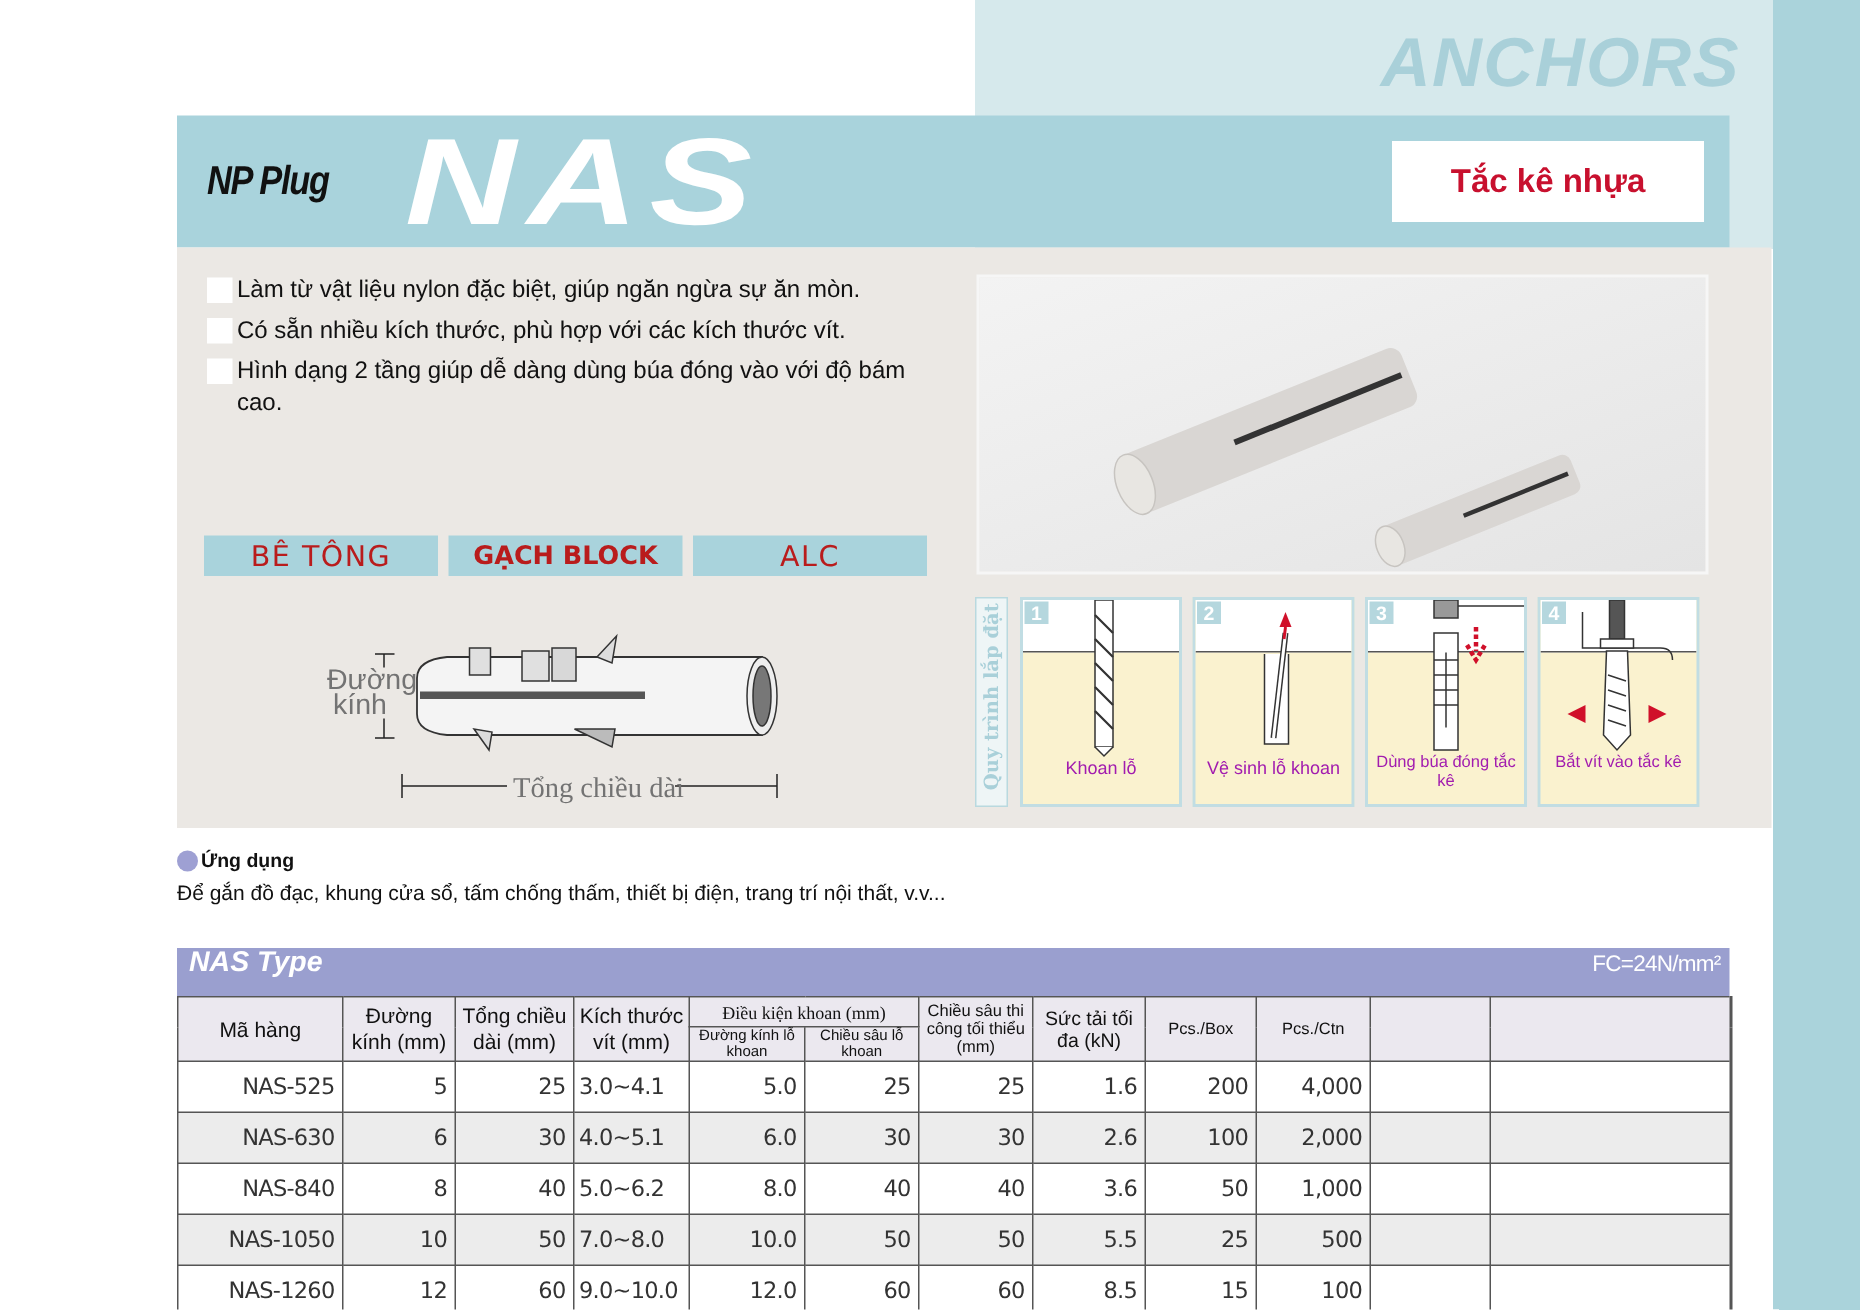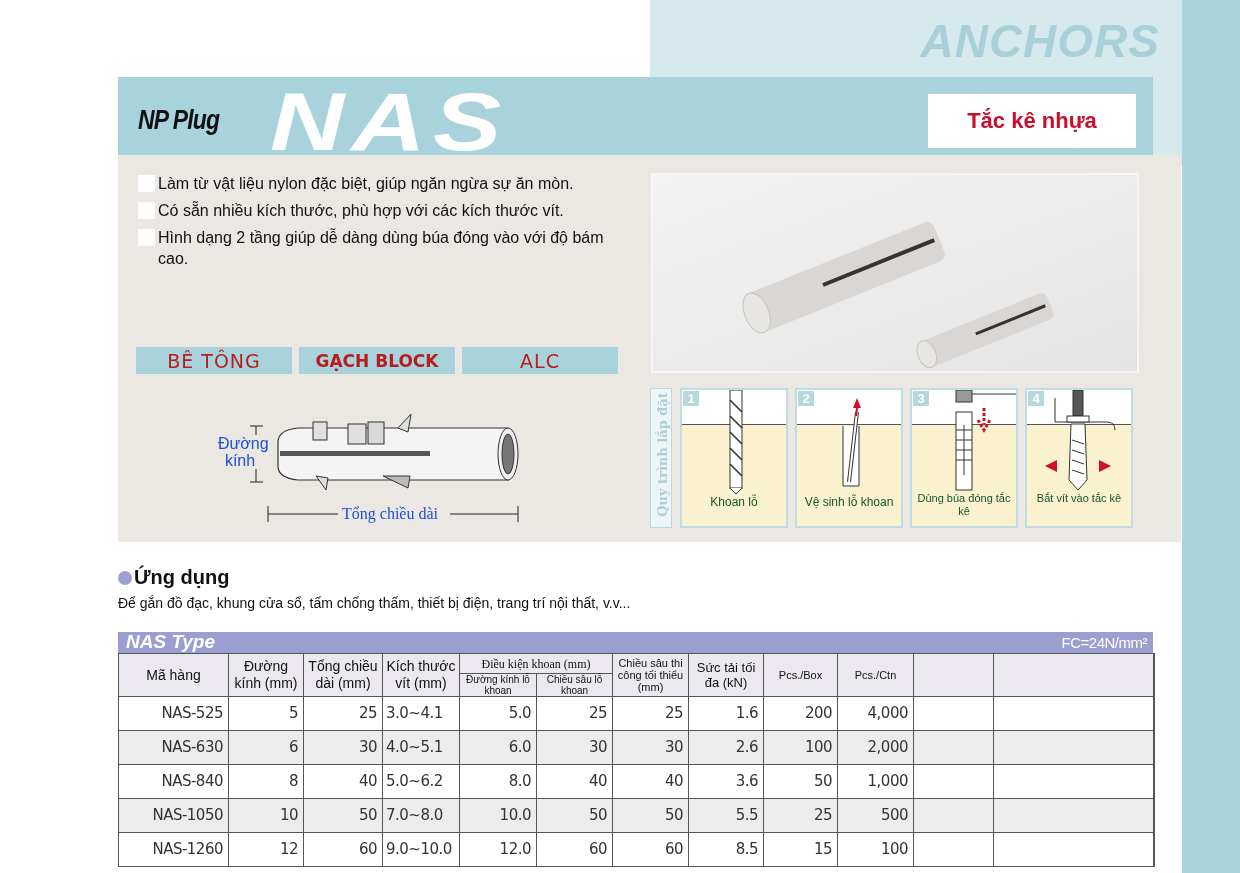--- a/index.html
+++ b/index.html
@@ -14,56 +14,56 @@
 
   .banner { position: absolute; left: 118px; top: 77px; width: 1035px; height: 88px; background: #a9d3dc; }
   .np-plug { position: absolute; left: 20px; top: 28px; font-weight: bold; font-style: italic; font-size: 27px;
     letter-spacing: -1px; color: #111; transform: scaleX(0.85); transform-origin: left; }
   .nas-big { position: absolute; left: 152px; top: -2px; font-weight: bold; font-style: italic; font-size: 82px;
     color: #ffffff; letter-spacing: 6px; transform: scaleX(1.25); transform-origin: left; }
   .type-big { position: absolute; left: 420px; top: 24px; font-weight: bold; font-style: italic; font-size: 44px; color: #111; }
   .badge { position: absolute; left: 810px; top: 17px; width: 208px; height: 54px; background: #ffffff;
     color: #c8102e; font-weight: bold; font-size: 22px; display: flex; align-items: center; justify-content: center; }
 
-  .main-panel { position: absolute; left: 118px; top: 155px; width: 1063px; height: 387px; background: #ebe8e4; }
+  .main-panel { position: absolute; left: 118px; top: 165px; width: 1063px; height: 387px; background: #ebe8e4; }
 
   .features { position: absolute; left: 20px; top: 18px; width: 500px; }
   .feature { position: relative; padding-left: 20px; font-size: 16px; line-height: 21px; margin-bottom: 6px; color: #111; }
   .feature .box { position: absolute; left: 0; top: 2px; width: 17px; height: 17px; background: #ffffff; }
 
   .materials { position: absolute; left: 18px; top: 192px; display: flex; gap: 7px; }
   .material { width: 156px; height: 27px; background: #a9d3dc; display: flex; align-items: center; justify-content: center;
     font-family: "DejaVu Sans", sans-serif; font-size: 19px; color: #b91c1c; letter-spacing: 1px; }
   .material.bold { font-weight: bold; font-size: 17px; letter-spacing: 0; }
 
   .diagram { position: absolute; left: 90px; top: 255px; width: 330px; height: 120px; }
-  .diag-label { position: absolute; font-size: 16px; color: #1d4ed8; }
+  .diag-label { position: absolute; font-size: 19px; color: #737373; }
 
   .photo { position: absolute; left: 533px; top: 18px; width: 488px; height: 200px; background: linear-gradient(160deg,#f3f3f3 0%,#e4e4e4 100%);
     border: 2px solid #f6f6f6; }
 
   .process { position: absolute; left: 530px; top: 230px; width: 497px; height: 145px; }
   .process-side { position: absolute; left: 2px; top: 3px; width: 22px; height: 140px; border: 1px solid #b9d9df; background: #eef5f6; }
   .process-side span { position: absolute; left: -56px; top: 58px; width: 134px; transform: rotate(-90deg); text-align: center;
     font-family: "DejaVu Serif", serif; font-size: 13px; color: #a9d0d9; font-weight: bold; white-space: nowrap; }
   .step { position: absolute; top: 3px; width: 108px; height: 140px; border: 2px solid #c1dde3; background: #faf2cf; overflow: hidden; }
   .step .sky { position: absolute; left: 0; top: 0; width: 100%; height: 35px; background: #ffffff; border-bottom: 1.5px solid #555; }
   .step .num { position: absolute; left: 1px; top: 1px; width: 16px; height: 15px; background: #b5d7de; color: #fff;
     font-weight: bold; font-size: 13px; text-align: center; line-height: 15px; }
-  .step .cap { position: absolute; left: 0; width: 100%; text-align: center; font-size: 12px; line-height: 13px; color: #14532d; }
+  .step .cap { position: absolute; left: 0; width: 100%; text-align: center; font-size: 12px; line-height: 13px; color: #a21caf; }
   .step svg { position: absolute; left: 0; top: 0; }
 
   .app { position: absolute; left: 118px; top: 566px; width: 700px; }
-  .app-title { font-size: 20px; display: flex; align-items: center; }
+  .app-title { font-size: 13px; display: flex; align-items: center; }
   .app-title .dot { width: 14px; height: 14px; border-radius: 50%; background: #9ea0d3; margin-right: 2px; display: inline-block; }
   .app-title b { font-weight: bold; }
   .app-desc { font-size: 14px; margin-top: 6px; }
 
   .spec { position: absolute; left: 118px; top: 632px; width: 1035px; }
-  .spec-head { height: 21px; background: #9a9fcf; position: relative; }
+  .spec-head { height: 32px; background: #9a9fcf; position: relative; }
   .spec-head .t { position: absolute; left: 8px; top: -1px; font-weight: bold; font-style: italic; font-size: 19px; color: #fff; }
   .spec-head .fc { position: absolute; right: 6px; top: 2px; font-size: 15px; color: #fff; letter-spacing: -0.5px; }
   table { border-collapse: collapse; width: 1035px; table-layout: fixed; }
   th, td { border: 1px solid #555; font-weight: normal; }
   thead th { background: #ebe8ef; font-size: 14px; line-height: 17px; text-align: center; vertical-align: middle; color: #111; }
   thead th.sm { font-size: 11px; line-height: 12px; }
   thead th.xs { font-size: 10px; line-height: 11px; }
   tbody td { font-family: "DejaVu Sans", sans-serif; font-size: 15px; height: 34px; line-height: 17px; text-align: right;
     padding-right: 5px; color: #333; letter-spacing: -0.5px; }
   tbody td.left { text-align: left; padding-left: 3px; }

